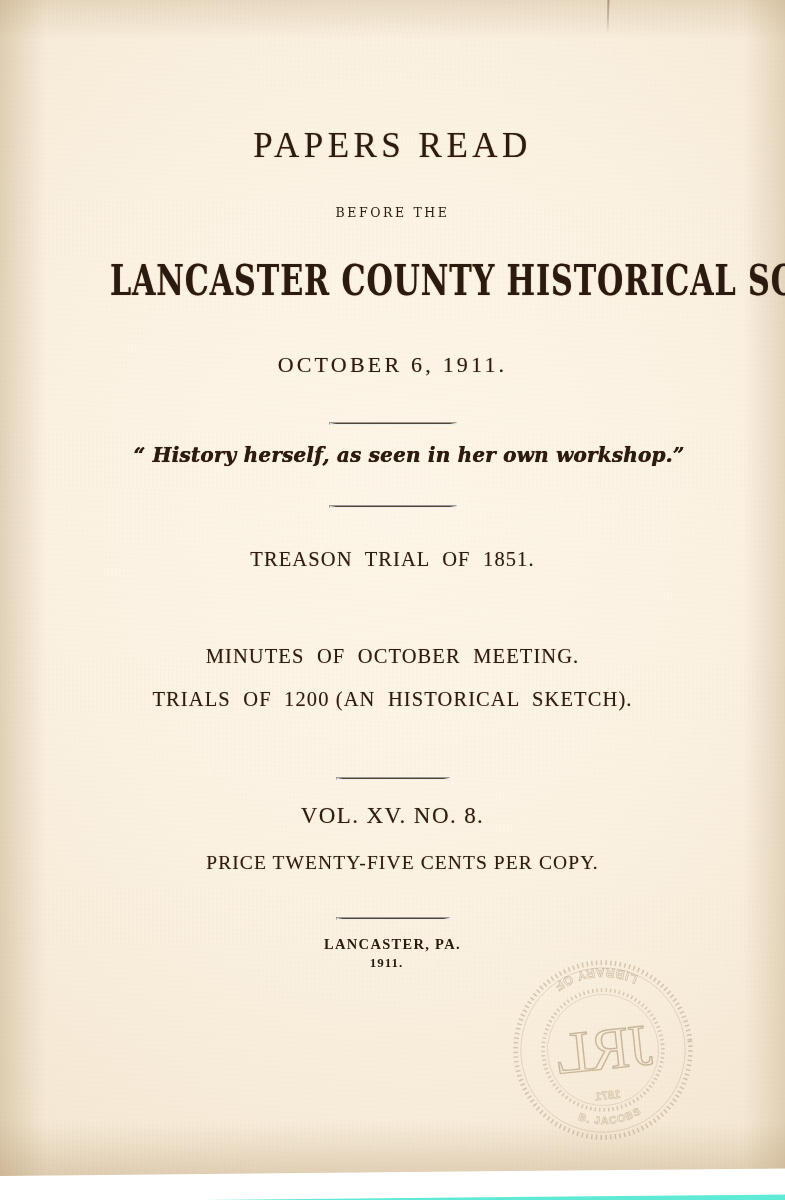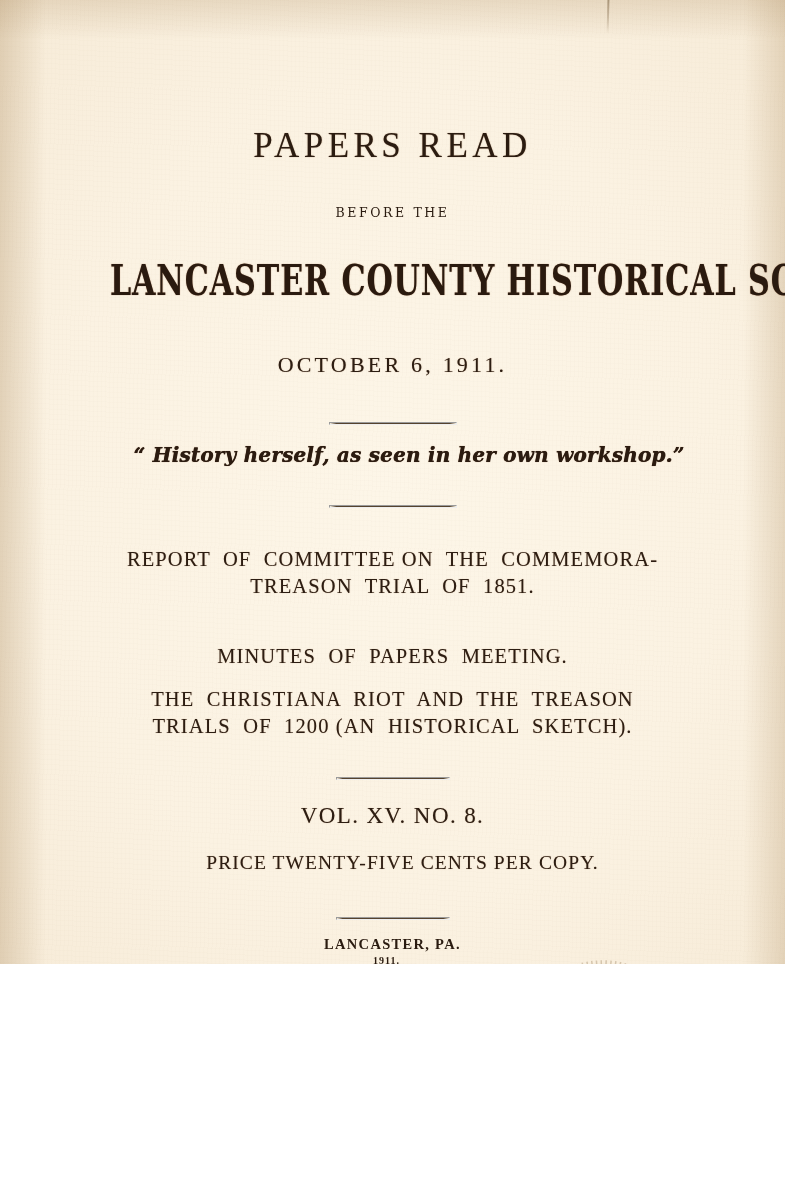--- a/index.html
+++ b/index.html
@@ -4,21 +4,21 @@
 <style>
   html, body {
     margin: 0;
     padding: 0;
     background: #ffffff;
   }
 
   #page {
     position: relative;
     width: 785px;
-    height: 964px;
+    height: 1200px;
     overflow: hidden;
     background: #5eead4;
     font-family: "Liberation Serif", "DejaVu Serif", serif;
   }
 
   
   .paper {
     position: absolute;
     left: 0;
     top: 0;
@@ -211,21 +211,21 @@
     top: 936px;
     font-size: 14.5px;
     letter-spacing: 1.3px;
     font-weight: 700;
     color: #2a1b10;
   }
   .t-imprint-year {
     position: absolute;
     left: 0; right: 12px;
     top: 955px;
-    font-size: 10px;
+    font-size: 13px;
     letter-spacing: 1px;
     font-weight: 700;
     color: #2a1b10;
   }
 
   
   .rule {
     position: absolute;
     height: 1px;
     left: 50%;
@@ -301,30 +301,28 @@
 
     <div class="t-date line">OCTOBER 6, 1911.</div>
 
     <hr class="rule rule-1">
 
     <div class="t-motto line">“ History herself, as seen in her own workshop.”</div>
 
     <hr class="rule rule-2">
 
     <div class="t-entry t-entry-1">
-      <div class="line">REPORT  OF  COMMITTEE ON  THE  COMMEMORA-</div>
       <div class="line">TREASON  TRIAL  OF  1851.</div>
     </div>
 
     <div class="t-entry t-entry-2">
-      <div class="line">MINUTES  OF  PAPERS  MEETING.</div>
+      <div class="line">MINUTES  OF  OCTOBER  MEETING.</div>
     </div>
 
     <div class="t-entry t-entry-3">
-      <div class="line">THE  CHRISTIANA  RIOT  AND  THE  TREASON</div>
       <div class="line">TRIALS  OF  1200 (AN  HISTORICAL  SKETCH).</div>
     </div>
 
     <hr class="rule rule-3">
 
     <div class="t-volume line">VOL. XV. NO. 8.</div>
 
     <div class="t-price line">PRICE TWENTY-FIVE CENTS PER COPY.</div>
 
     <hr class="rule rule-4">

